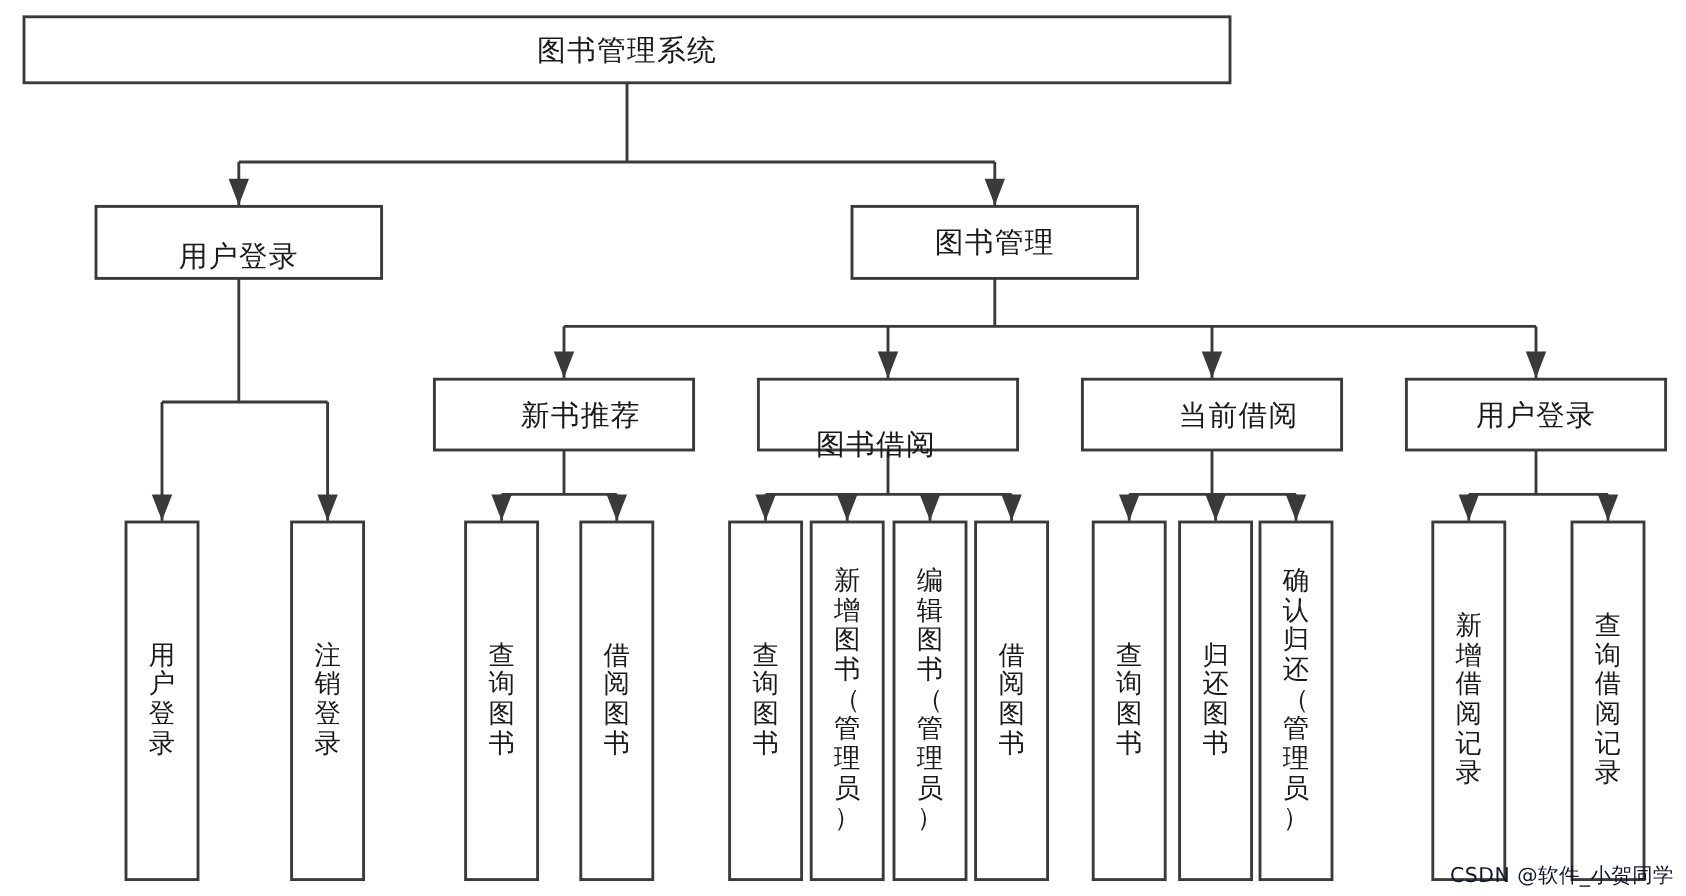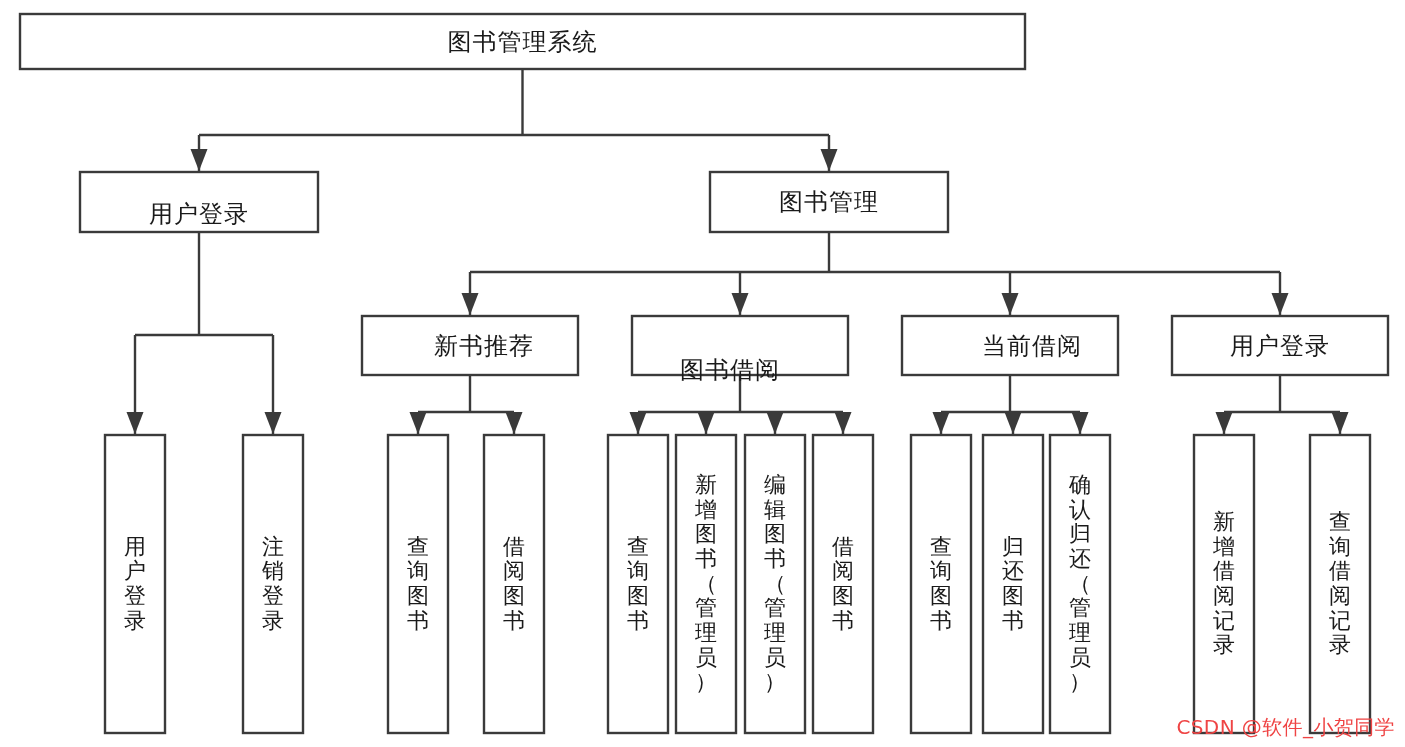--- a/index.html
+++ b/index.html
@@ -41,22 +41,22 @@
   }
   .arrow-head {
     fill: #3a3a3a;
     stroke: none;
   }
   .watermark-text {
     position: absolute;
     right: 10px;
     bottom: 6px;
     font-family: "DejaVu Sans", "Liberation Sans", sans-serif;
-    font-size: 20px;
-    color: #ef4444;
+    font-size: 17px;
+    color: #0f172a;
     white-space: nowrap;
     letter-spacing: 0.4px;
     user-select: none;
   }
   .vlabel-wrap {
     position: absolute;
     display: flex;
     flex-direction: column;
     align-items: center;
     justify-content: center;

